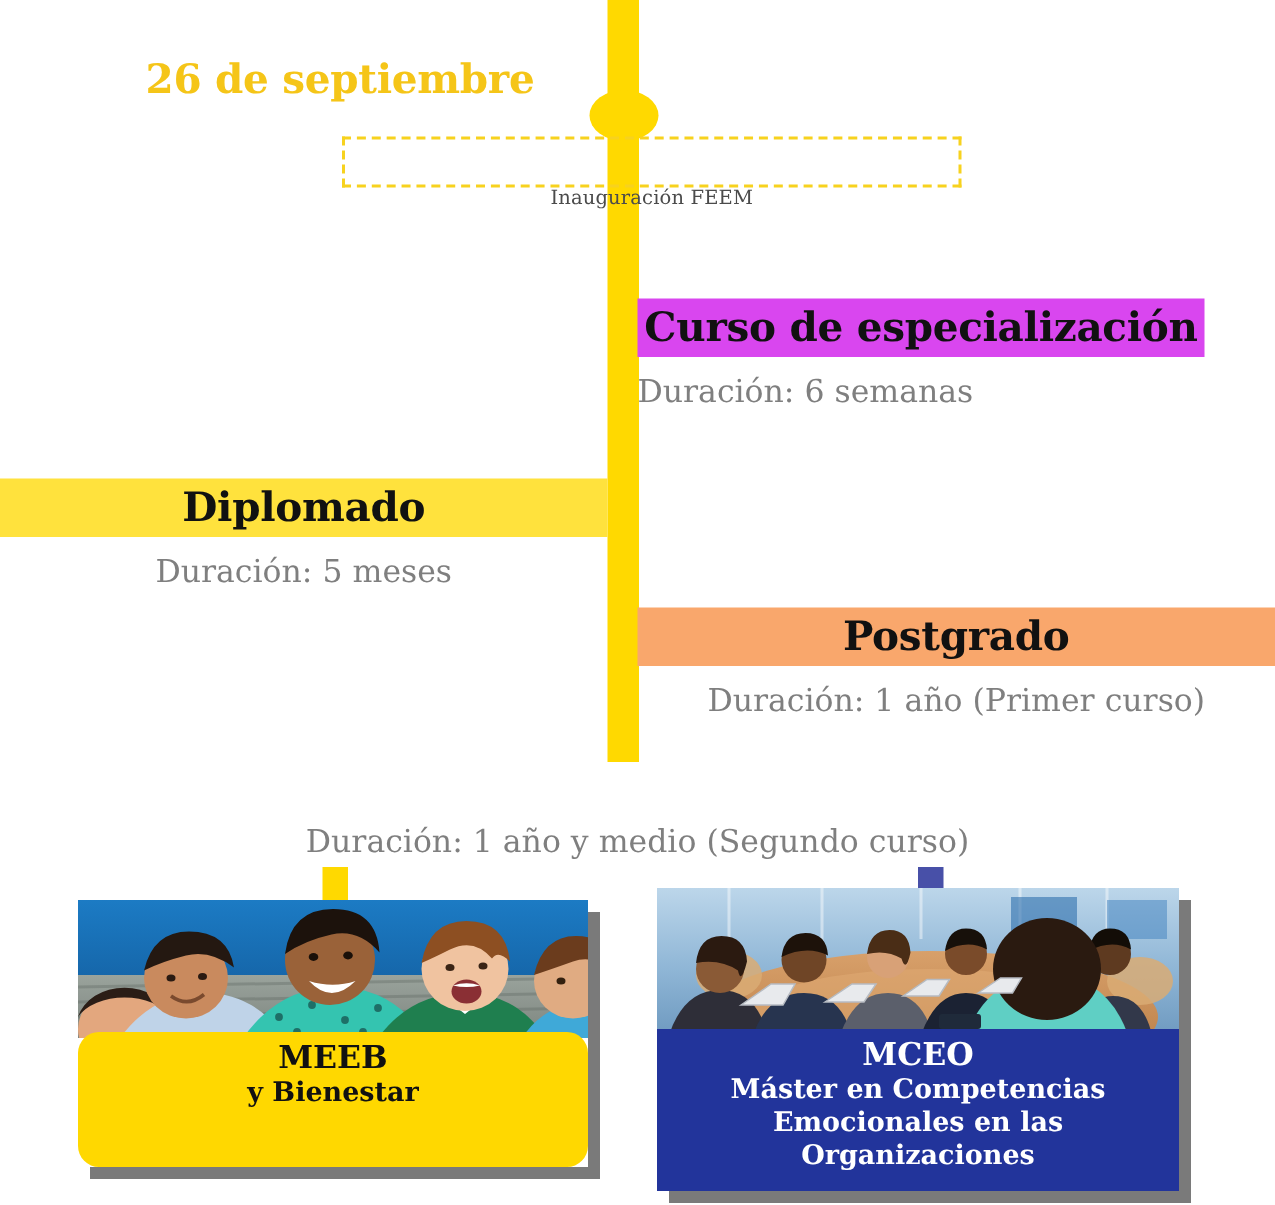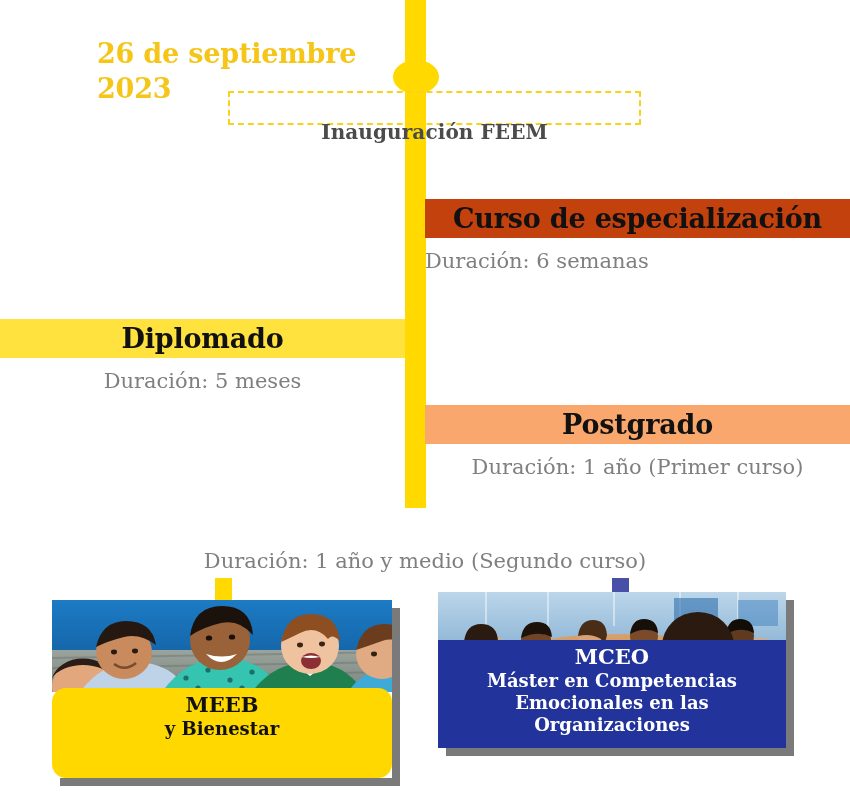--- a/index.html
+++ b/index.html
@@ -48,22 +48,22 @@
     position: absolute;
     left: 228px; top: 91px;
     width: 413px; height: 34px;
     border: 2px dashed #F7D21E;
     display: flex;
     align-items: center;
     justify-content: center;
   }
   .inaug-text {
     color: #4b4b4b;
-    font-weight: bold;
-    font-size: 20px;
+    font-weight: normal;
+    font-size: 13px;
     letter-spacing: 0.1px;
     margin-top: 48px;
   }
 
   
   .bar {
     position: absolute;
     display: flex;
     align-items: center;
     height: 39px;
@@ -79,22 +79,22 @@
   .subtitle {
     position: absolute;
     font-size: 21px;
     color: #7f7f7f;
     white-space: nowrap;
   }
 
   
   .bar-curso {
     left: 425px; top: 199px;
-    width: 425px;
-    background: #c2410c;
+    width: 378px;
+    background: #d946ef;
   }
   .sub-curso { left: 425px; top: 249px; width: 425px; text-align: left; }
 
   
   .bar-diplomado {
     left: 0px; top: 319px;
     width: 405px;
     background: #FFE23D;
   }
   .sub-diplomado { left: 0px; top: 369px; width: 405px; text-align: center; }
@@ -123,21 +123,21 @@
   .stub-yellow { left: 215px; top: 578px; background: #FFD900; }
   .stub-blue   { left: 612px; top: 578px; background: #4850A8; }
 
   
   .card {
     position: absolute;
     background: #ffffff;
     box-shadow: 8px 8px 0 0 #7a7a7a;
   }
   .card-meeb { left: 52px; top: 600px; width: 340px; height: 178px; }
-  .card-mceo { left: 438px; top: 592px; width: 348px; height: 156px; }
+  .card-mceo { left: 438px; top: 592px; width: 348px; height: 202px; }
 
   .card-photo {
     position: absolute;
     left: 0; top: 0;
     width: 100%;
     overflow: hidden;
   }
   .photo-meeb { height: 92px; }
   .photo-mceo { height: 98px; }
 
@@ -169,21 +169,20 @@
 </head>
 <body>
 
 <div id="stage">
 
   <div class="spine"></div>
   <div class="spine-node"></div>
 
   <div class="date-label">
     <div>26 de septiembre</div>
-    <div>2023</div>
   </div>
 
   <div class="inaug-box">
     <span class="inaug-text">Inauguración FEEM</span>
   </div>
 
   <div class="bar bar-curso">
     <span class="bar-title">Curso de especialización</span>
   </div>
   <div class="subtitle sub-curso">Duración: 6 semanas</div>

